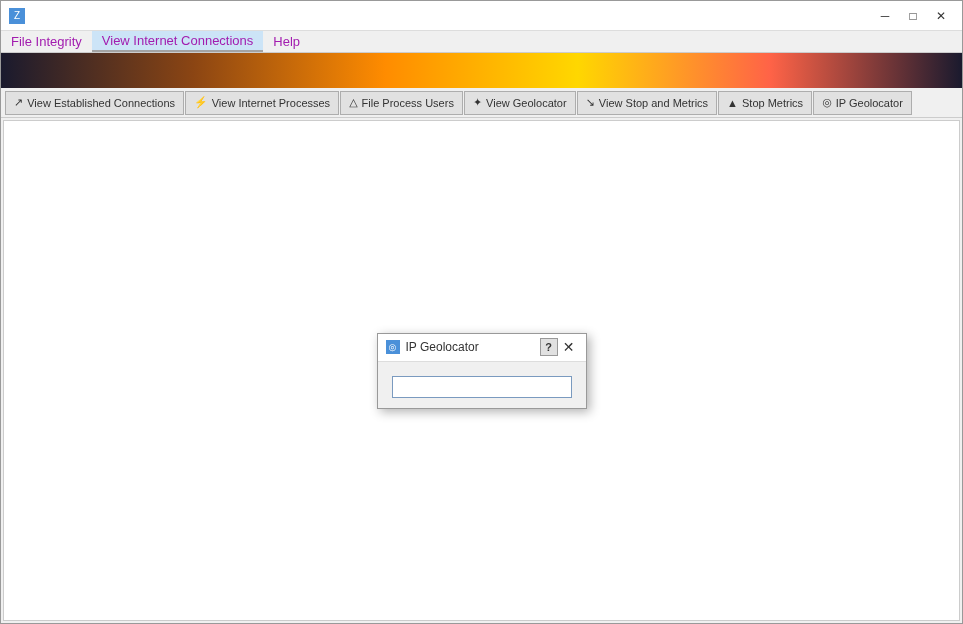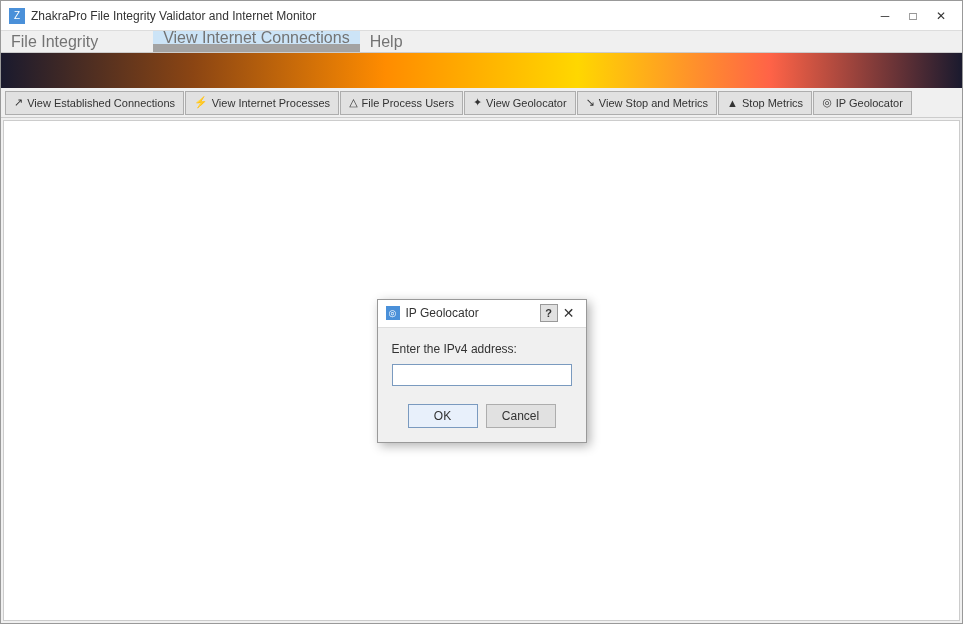--- a/index.html
+++ b/index.html
@@ -78,34 +78,33 @@
       background: #f0f0f0;
       height: 22px;
       display: flex;
       align-items: center;
       border-bottom: 1px solid #ccc;
     }
 
     .menu-item {
       padding: 2px 10px;
       cursor: pointer;
-      font-size: 16px;
-      color: #737373;
+      font-size: 13px;
+      color: #a21caf;
       height: 100%;
       display: flex;
       align-items: center;
     }
 
     .menu-item:hover, .menu-item.active {
       background: #cce4f7;
     }
 
     .menu-item.active {
-      border-bottom: 8px solid #a3a3a3;
-      margin-left: 45px;
+      border-bottom: 2px solid #a3a3a3;
     }
 
     .banner {
       height: 35px;
       background: linear-gradient(to right, #1a1a2e, #8B4513, #FF8C00, #FFD700, #FF6347, #1a1a2e);
       background-size: 100% 100%;
     }
 
     .toolbar {
       background: #f0f0f0;
@@ -269,21 +268,20 @@
     }
   </style>
 </head>
 <body>
 
 <div class="window">
 
   <div class="title-bar">
     <div class="title-bar-left">
       <span class="app-icon">Z</span>
-      <span>ZhakraPro File Integrity Validator and Internet Monitor</span>
     </div>
     <div class="title-bar-controls">
       <button class="title-btn">─</button>
       <button class="title-btn">□</button>
       <button class="title-btn close">✕</button>
     </div>
   </div>
 
   <div class="menu-bar">
     <div class="menu-item">File Integrity</div>
@@ -334,24 +332,19 @@
             <span class="dialog-icon">◎</span>
             <span>IP Geolocator</span>
           </div>
           <div class="dialog-controls">
             <button class="dialog-help-btn">?</button>
             <button class="dialog-close-btn">✕</button>
           </div>
         </div>
 
         <div class="dialog-body">
-          <div class="dialog-label">Enter the IPv4 address:</div>
           <input class="dialog-input" type="text" style="">
         </div>
 
-        <div class="dialog-buttons">
-          <button class="dialog-ok-btn">OK</button>
-          <button class="dialog-cancel-btn">Cancel</button>
-        </div>
       </div>
     </div>
   </div>
 </div>
 
 </body></html>

